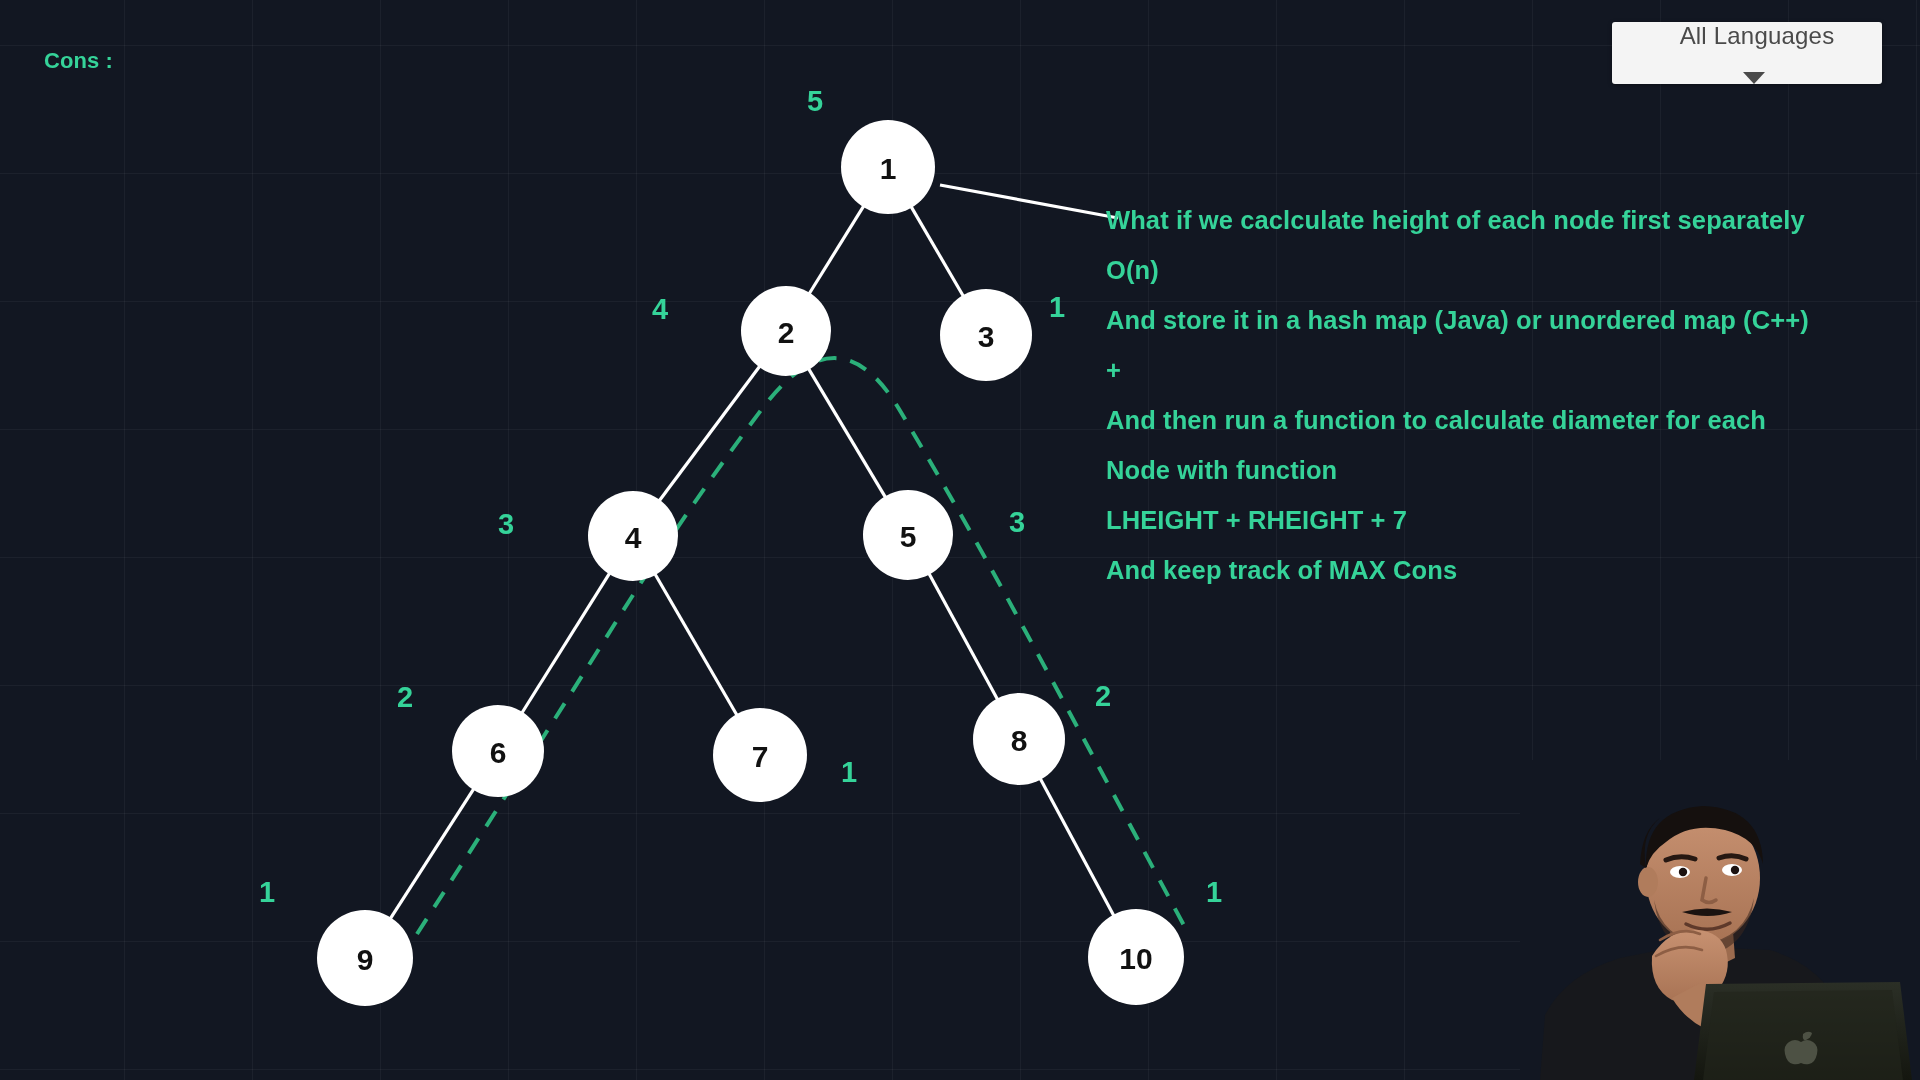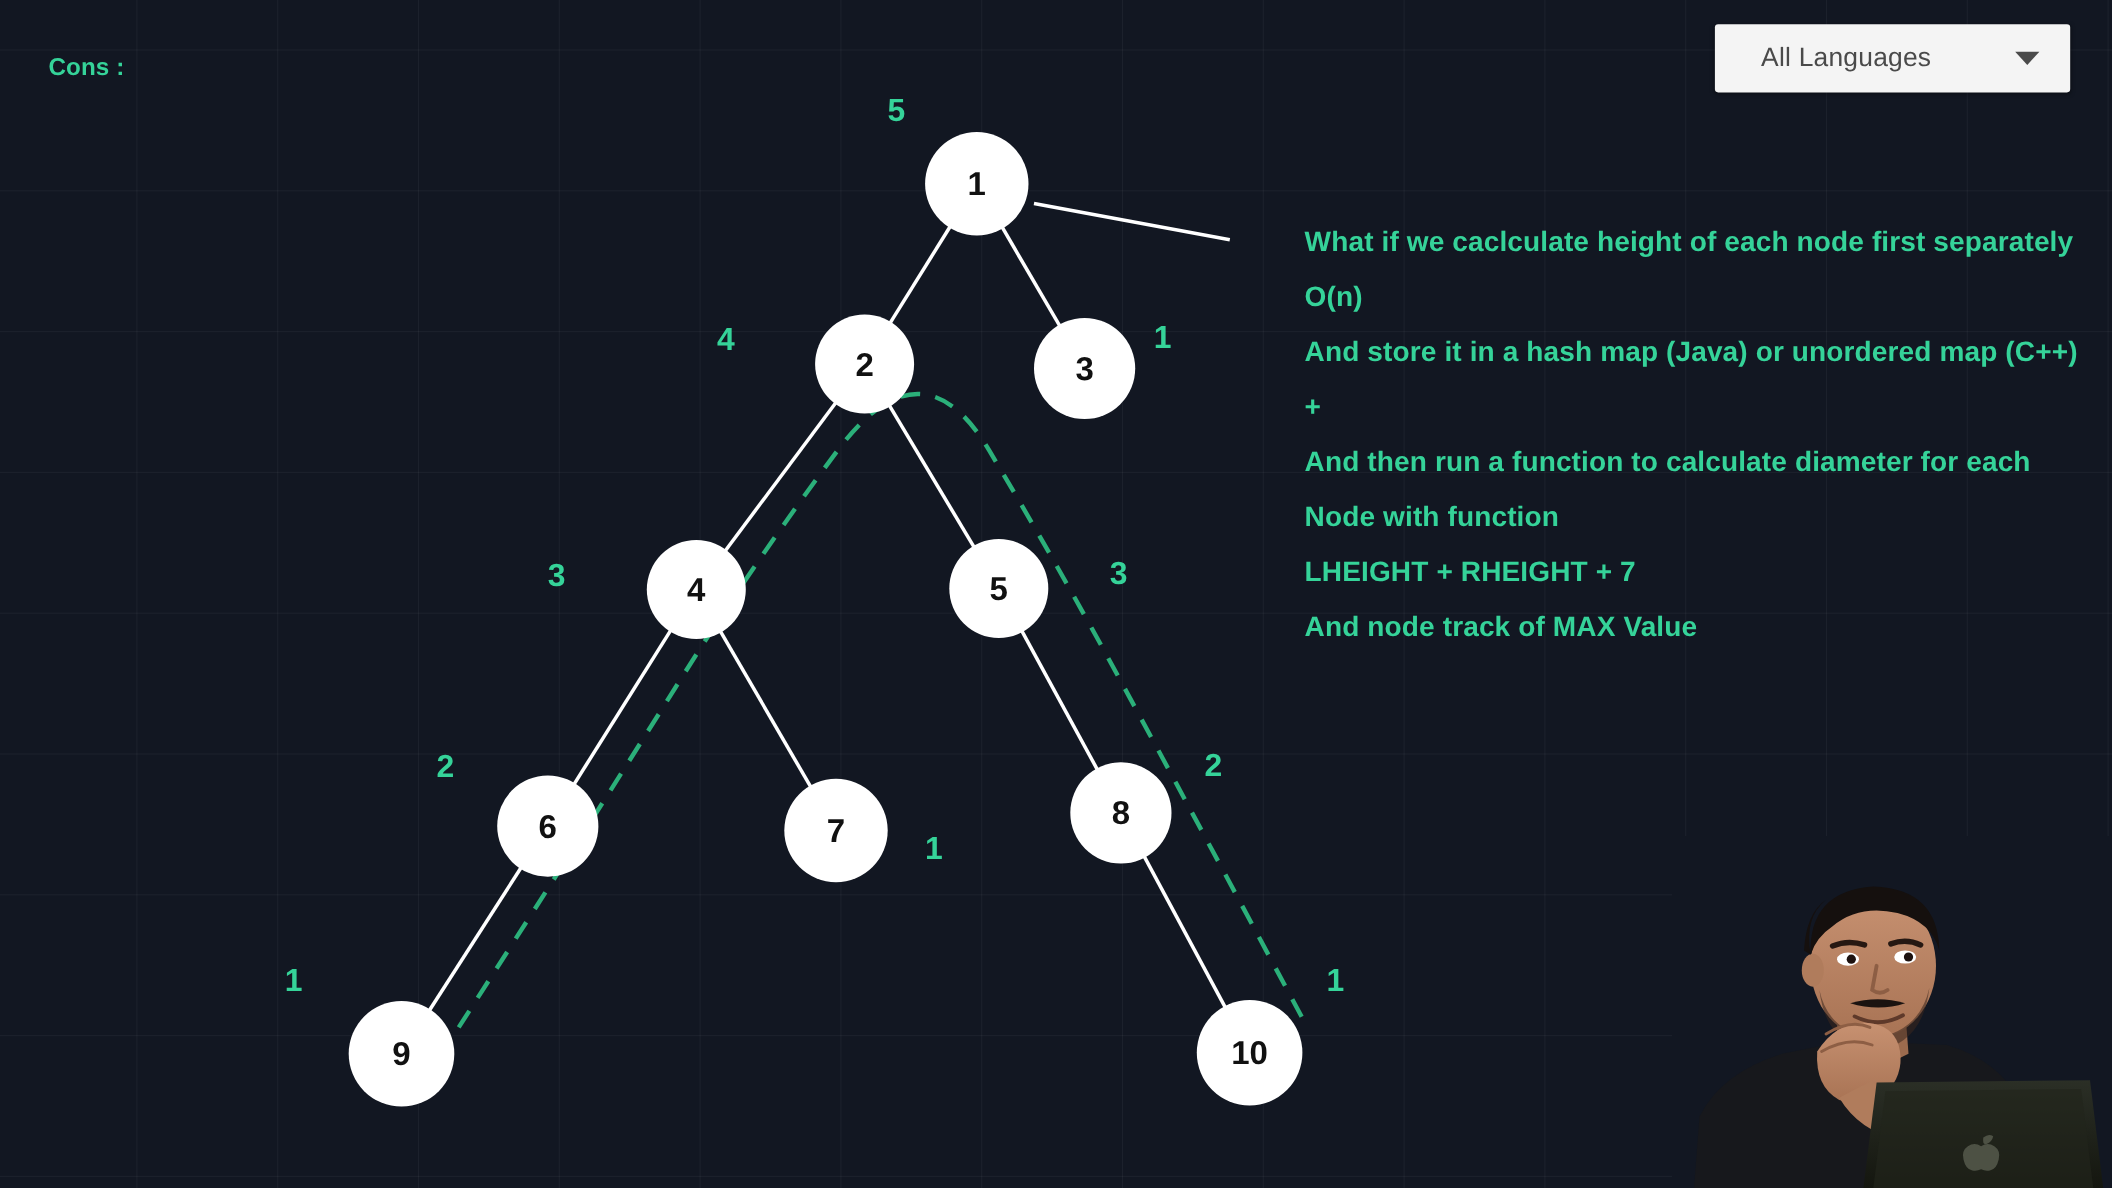--- a/index.html
+++ b/index.html
@@ -37,49 +37,50 @@
     font-size: 22px;
     font-weight: 700;
     letter-spacing: 0.1px;
     line-height: 50px;
     white-space: nowrap;
   }
 
   
   .expl-block {
     position: absolute;
-    left: 1186px;
+    left: 1106px;
     top: 195px;
     z-index: 6;
   }
   .expl-line {
     color: #35d399;
     font-size: 25.5px;
     font-weight: 700;
     letter-spacing: 0.1px;
     line-height: 50px;
     white-space: nowrap;
   }
 
   
   .dropdown {
     position: absolute;
     right: 38px;
     top: 22px;
-    width: 323px;
+    width: 270px;
     height: 62px;
     background: #f4f4f4;
     border-radius: 3px;
     display: flex;
     align-items: center;
     justify-content: space-between;
     padding: 0 22px 0 42px;
     box-sizing: border-box;
     z-index: 20;
     box-shadow: 0 1px 4px rgba(0,0,0,0.4);
+    flex-direction: column;
   }
   .dropdown-label {
     color: #4a4a4a;
     font-size: 24px;
     font-weight: 400;
     letter-spacing: 0.2px;
   }
   .caret {
     width: 0; height: 0;
     border-left: 11px solid transparent;
@@ -145,21 +146,21 @@
   </div>
 
   <div class="expl-block">
     <div class="expl-line">What if we caclculate height of each node first separately</div>
     <div class="expl-line">O(n)</div>
     <div class="expl-line">And store it in a hash map (Java) or unordered map (C++)</div>
     <div class="expl-line">+</div>
     <div class="expl-line">And then run a function to calculate diameter for each</div>
     <div class="expl-line">Node with function</div>
     <div class="expl-line">LHEIGHT + RHEIGHT + 7</div>
-    <div class="expl-line">And node track of MAX Value</div>
+    <div class="expl-line">And keep track of MAX Cons</div>
   </div>
 
   <div class="dropdown">
     <span class="dropdown-label">All Languages</span>
     <span class="caret"></span>
   </div>
 
   <svg id="tree-svg" viewBox="0 0 1920 1080" preserveAspectRatio="none">
     <g id="edges-layer">
         <line x1="864.233880875697" y1="205.21219153319313" x2="808.7098471632229" y2="294.48612809050434" class="edge"></line>

